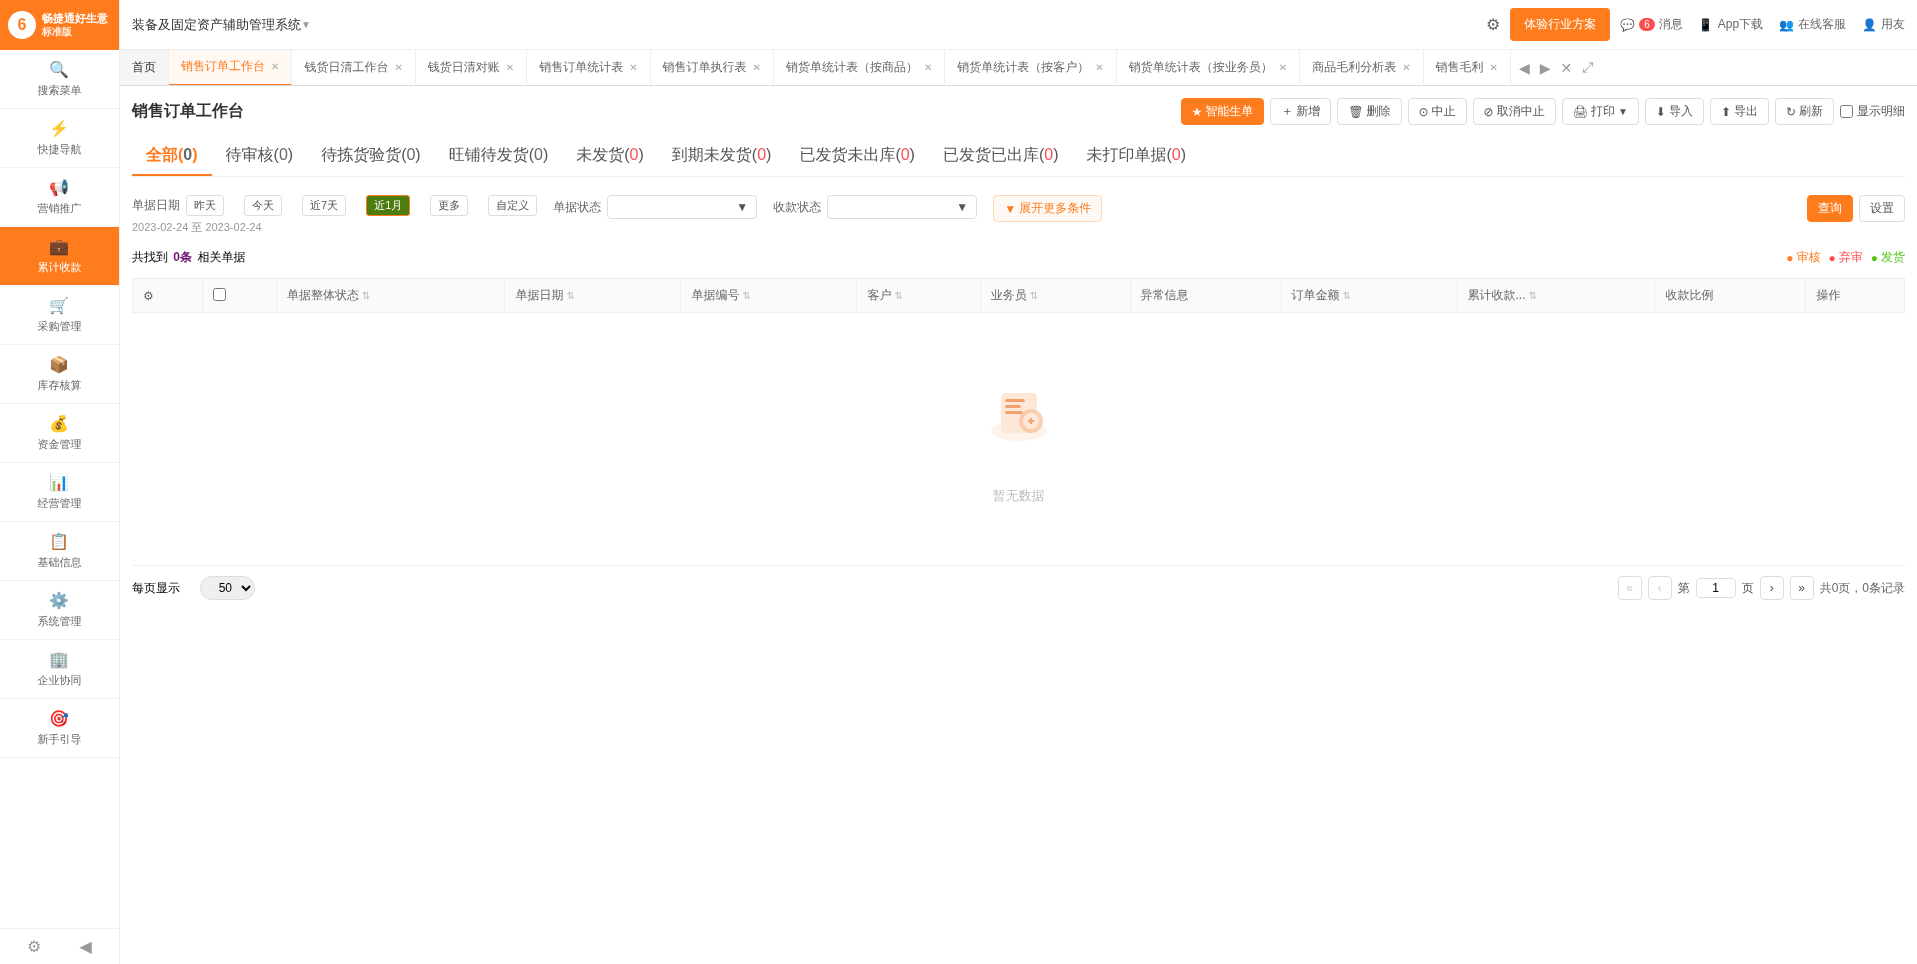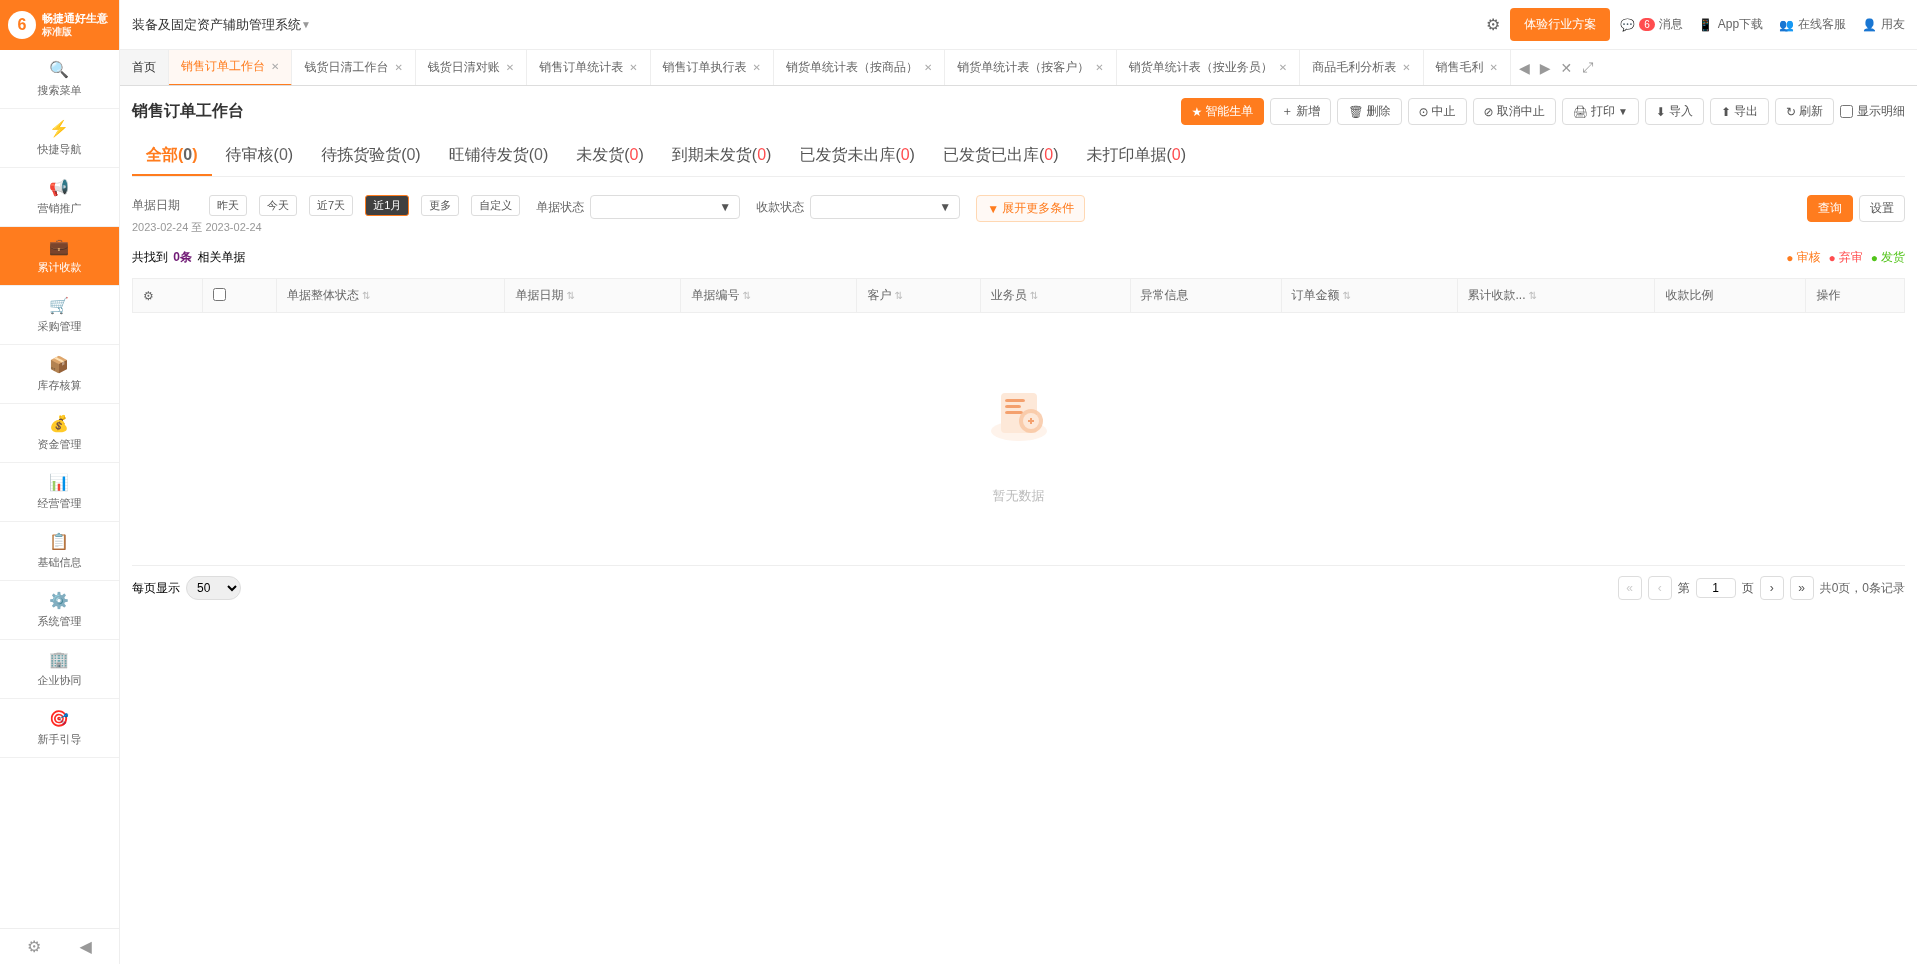--- a/index.html
+++ b/index.html
@@ -51,23 +51,23 @@
     .toolbar-btn { display: flex; align-items: center; gap: 3px; padding: 4px 10px; border: 1px solid #ddd; background: #fff; border-radius: 4px; cursor: pointer; font-size: 12px; color: #555; }
     .toolbar-btn.primary { background: #ff7c1e; color: #fff; border-color: #ff7c1e; }
     .toolbar-checkbox { display: flex; align-items: center; gap: 4px; font-size: 12px; color: #555; cursor: pointer; }
 
     
     .filter-tabs { display: flex; align-items: center; gap: 0; border-bottom: 1px solid #eee; margin-bottom: 10px; }
     .ftab { padding: 8px 14px; cursor: pointer; color: #555; font-size: 16px; border-bottom: 2px solid transparent; }
     .ftab.active { color: #ff7c1e; border-bottom-color: #ff7c1e; font-weight: bold; }
     .filter-group { display: flex; align-items: center; gap: 6px; }
     .filter-label { color: #666; font-size: 12px; white-space: nowrap; }
-    .filter-date-btns { display: flex; align-items: center; gap: 12px; margin-left: 23px; }
+    .filter-date-btns { display: flex; align-items: center; gap: 20px; }
     .fdate-btn { padding: 2px 7px; border: 1px solid #ddd; background: #fff; border-radius: 3px; cursor: pointer; font-size: 11px; color: #555; }
-    .fdate-btn.active { background: #404040; color: #fff; border-color: #ff7c1e; }
+    .fdate-btn.active { background: #4d7c0f; color: #fff; border-color: #ff7c1e; }
     .filter-date-range { font-size: 11px; color: #999; margin-top: 2px; }
     .filter-select { border: 1px solid #ddd; border-radius: 4px; padding: 4px 8px; font-size: 12px; color: #555; background: #fff; cursor: pointer; min-width: 120px; display: flex; align-items: center; justify-content: space-between; gap: 4px; }
     .expand-btn { display: flex; align-items: center; gap: 3px; color: #ff7c1e; font-size: 12px; cursor: pointer; padding: 4px 10px; border: 1px solid #ffd8b3; border-radius: 4px; background: #fff9f5; }
     .filter-actions { display: flex; gap: 6px; margin-left: auto; }
 
     
     .results-bar { display: flex; align-items: center; justify-content: space-between; padding: 6px 0; margin-bottom: 6px; }
     .results-actions { display: flex; gap: 8px; align-items: center; }
     .result-action-btn { display: flex; align-items: center; gap: 3px; font-size: 12px; cursor: pointer; }
     .result-action-btn.audit { color: #ff7c1e; }
@@ -79,22 +79,22 @@
     .data-table th { background: #fafafa; border: 1px solid #eee; padding: 8px 10px; color: #666; font-weight: normal; text-align: left; white-space: nowrap; }
     .data-table th .sort-icon { color: #bbb; margin-left: 3px; font-size: 10px; }
 
     
     .empty-state { display: flex; flex-direction: column; align-items: center; justify-content: center; padding: 60px 0; gap: 24px; }
     .empty-icon { width: 80px; height: 80px; margin-bottom: 10px; }
     .empty-text { color: #bbb; font-size: 13px; }
 
     
     .pagination-bar { display: flex; align-items: center; justify-content: space-between; padding: 10px 0; border-top: 1px solid #eee; position: sticky; bottom: 0; background: #fff; }
-    .page-size { display: flex; align-items: center; gap: 6px; }
-    .page-size select { border: 1px solid #ddd; border-radius: 12px; padding: 3px 6px; font-size: 12px; }
+    .page-size { display: flex; align-items: center; gap: 20px; }
+    .page-size select { border: 1px solid #ddd; border-radius: 12px; padding: 3px 6px; font-size: 12px; text-align: right; }
     .page-nav { display: flex; align-items: center; gap: 6px; font-size: 12px; color: #555; }
     .page-btn { width: 24px; height: 24px; display: flex; align-items: center; justify-content: center; border: 1px solid #ddd; border-radius: 4px; cursor: pointer; font-size: 12px; color: #555; background: #fff; }
     .page-btn.disabled { color: #ccc; cursor: default; }
     .page-input { width: 40px; border: 1px solid #ddd; border-radius: 4px; padding: 2px 4px; text-align: center; font-size: 12px; }
     .total-count { color: #666; font-size: 12px; }
 
     
     .content::-webkit-scrollbar { width: 6px; height: 6px; }
     .content::-webkit-scrollbar-thumb { background: #ddd; border-radius: 3px; }
 

